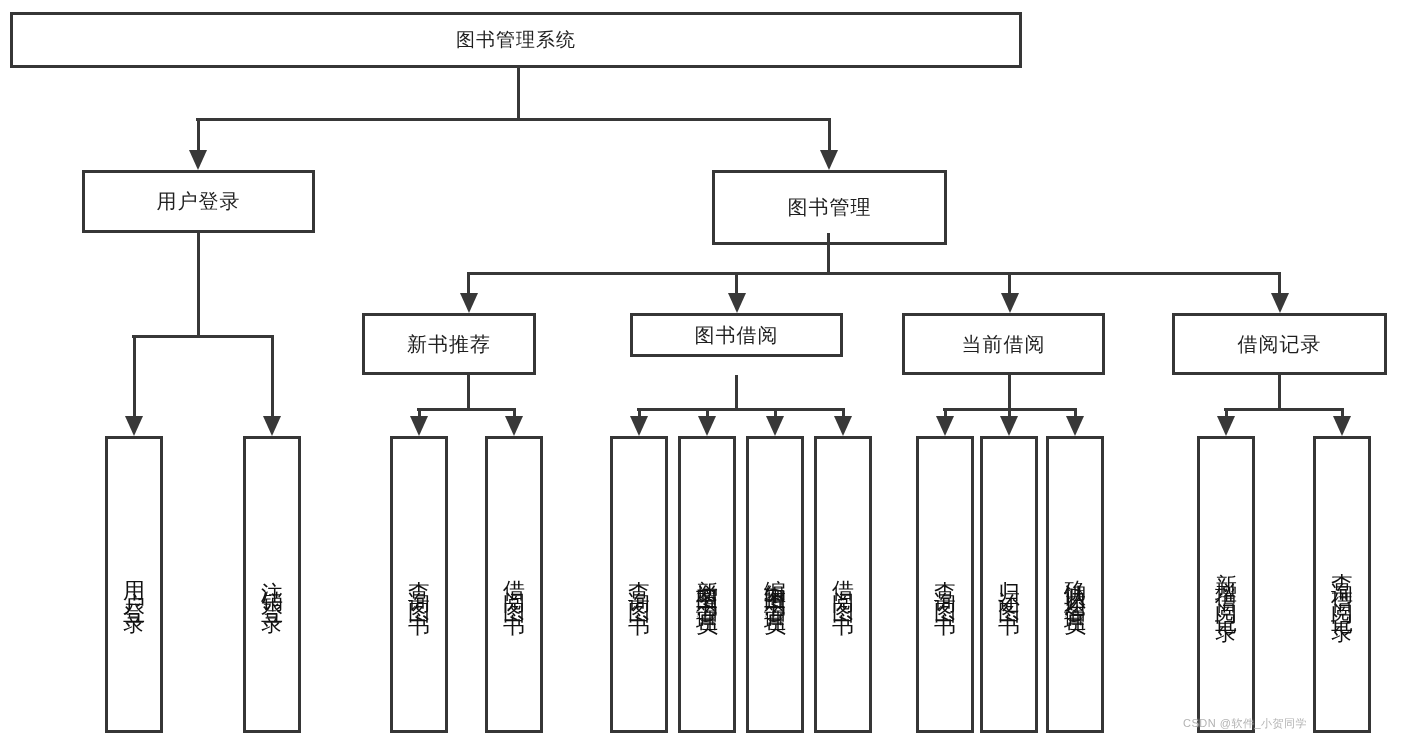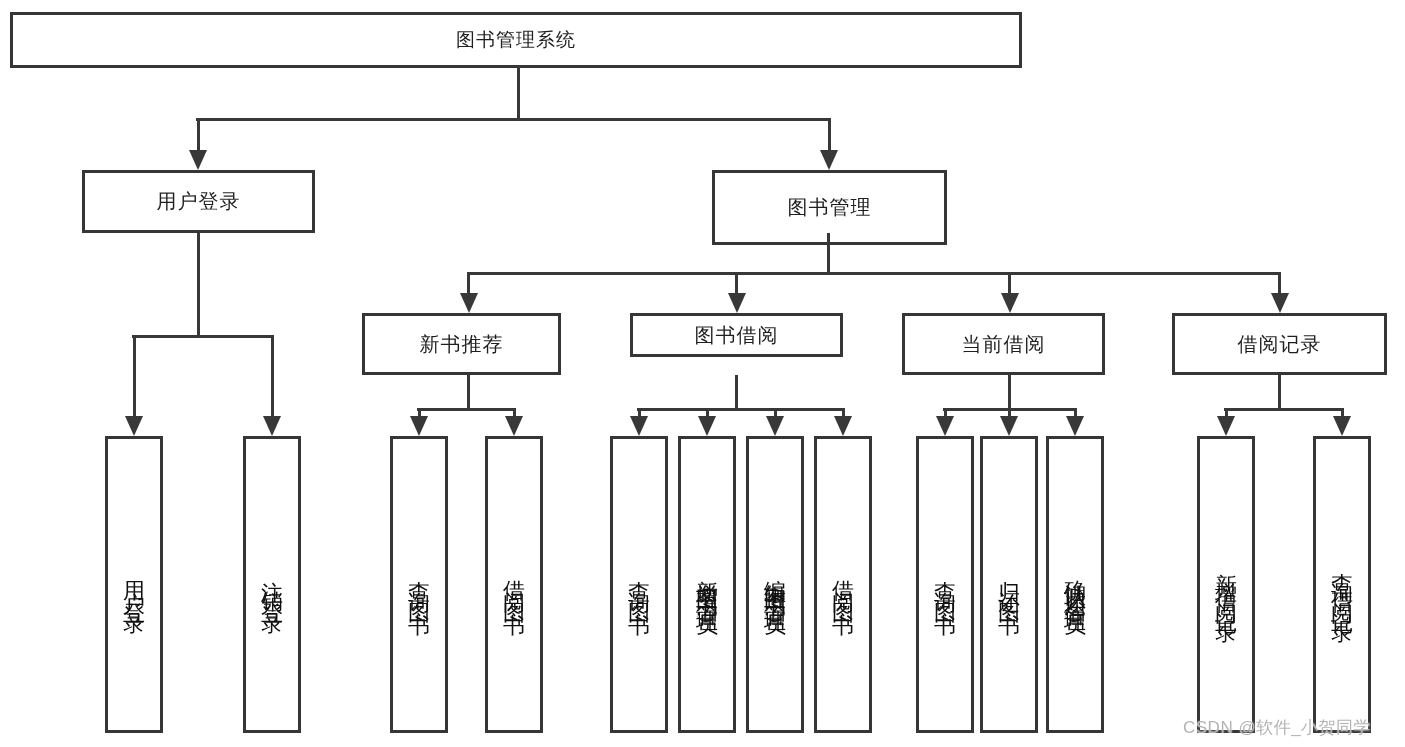--- a/index.html
+++ b/index.html
@@ -36,40 +36,40 @@
   .ls-tight span{letter-spacing:5px;}
   .vline{position:absolute;width:3px;background:var(--line);}
   .hline{position:absolute;height:3px;background:var(--line);}
   .arrow{
     position:absolute;width:0;height:0;
     border-left:9px solid transparent;border-right:9px solid transparent;
     border-top:20px solid var(--line);
   }
   .watermark{
     position:absolute;left:1183px;top:716px;
-    font-size:17px;color:var(--wm);letter-spacing:0.5px;
+    font-size:11px;color:var(--wm);letter-spacing:0.5px;
     text-shadow:0 0 2px #ffffff;white-space:nowrap;
   }
 </style>
 </head>
 <body>
 
 <div class="node root" style="left:10px;top:12px;width:1012px;height:56px">
   <span>图书管理系统</span>
 </div>
 
 <div class="node" style="left:82px;top:170px;width:233px;height:63px">
   <span>用户登录</span>
 </div>
 
 <div class="node" style="left:712px;top:170px;width:235px;height:75px">
   <span>图书管理</span>
 </div>
 
-<div class="node" style="left:362px;top:313px;width:199px;height:62px">
+<div class="node" style="left:362px;top:313px;width:174px;height:62px">
   <span>新书推荐</span>
 </div>
 
 <div class="node" style="left:630px;top:313px;width:213px;height:44px">
   <span>图书借阅</span>
 </div>
 
 <div class="node" style="left:902px;top:313px;width:203px;height:62px">
   <span>当前借阅</span>
 </div>

